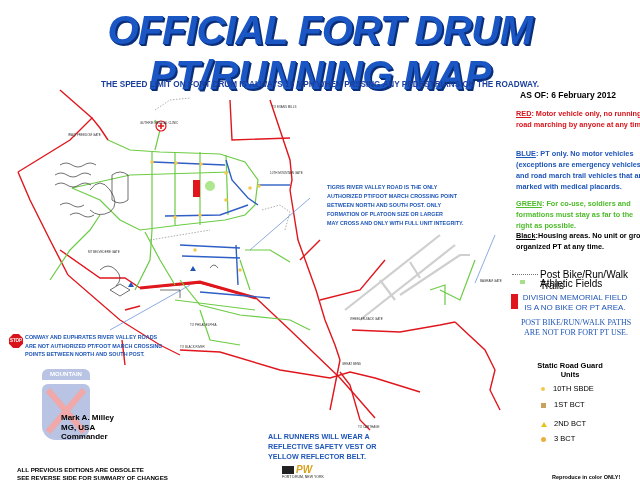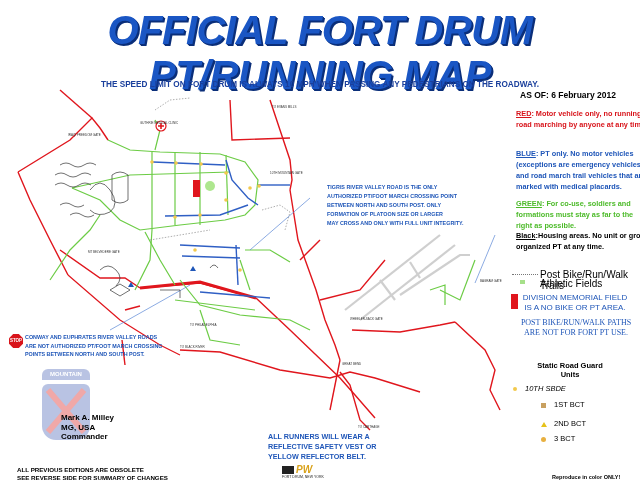--- a/index.html
+++ b/index.html
@@ -197,21 +197,21 @@
 </div>
 <div class="abs small" style="left:512px; top:318px; width:128px;font-family:Liberation Serif, serif;">
   <div>POST BIKE/RUN/WALK PATHS</div>
   <div>ARE NOT FOR FORT PT USE.</div>
 </div>
 
 <div class="abs" style="left:530px; top:361px; width:80px; text-align:center; font-size:7.5px; font-weight:bold; line-height:9px;">
   <div>Static Road Guard</div>
   <div>Units</div>
 </div>
-<div class="abs guard" style="left:513px; top:384px;font-style:italic;">
+<div class="abs guard" style="left:541px; top:384px;">
   <span class="dot" style="background:#f2c94c; border-radius:50%; width:4px; height:4px;"></span><span>10TH SBDE</span>
 </div>
 <div class="abs guard" style="left:541px; top:400px;">
   <span class="dot" style="background:#c8a060;"></span><span>1ST BCT</span>
 </div>
 <div class="abs guard" style="left:541px; top:419px;">
   <span class="dot" style="width:0; height:0; border-left:3px solid transparent; border-right:3px solid transparent; border-bottom:5px solid #e6c21a; margin-right:7px;"></span><span>2ND BCT</span>
 </div>
 <div class="abs guard" style="left:541px; top:434px;">
   <span class="dot" style="background:#e8b040; border-radius:50%;"></span><span>3 BCT</span>

